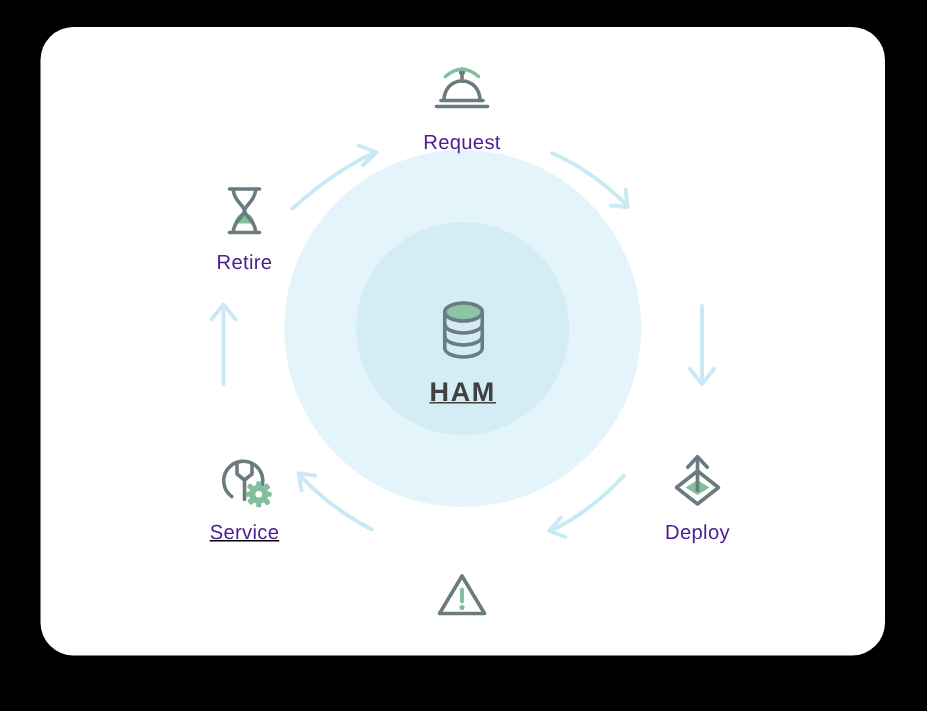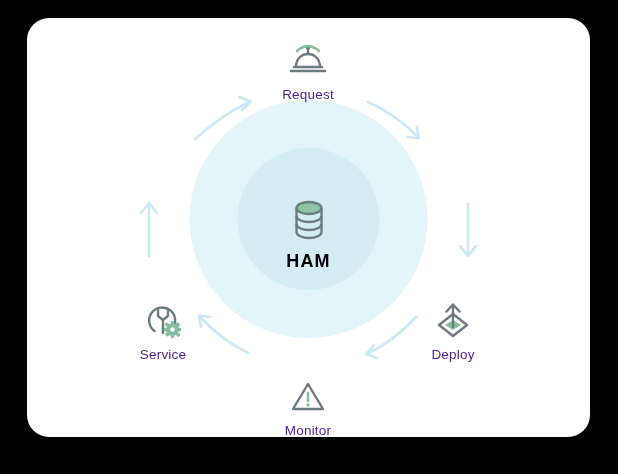--- a/index.html
+++ b/index.html
@@ -69,23 +69,24 @@
   #center-hub .hub-icon {
     height: 46px;
     display: flex;
     align-items: center;
     justify-content: center;
   }
   #center-hub .hub-label {
     margin-top: 8px;
     font-size: 18px;
     font-weight: 700;
-    color: #000000;
+    color: #404040;
     letter-spacing: 1.1px;
     line-height: 20px;
+    text-decoration: underline;
   }
 </style>
 </head>
 <body>
 
 <div id="stage">
   <div id="card">
 
     <svg id="diagram" viewBox="0 0 563 419">
 
@@ -147,44 +148,43 @@
           <path d="M 20 11 V 7" stroke="#6b7b7f" stroke-width="2.4" stroke-linecap="round"></path>
           <circle cx="20" cy="5" r="2.1" fill="#6b7b7f"></circle>
           <path d="M 9 8 Q 14 3.5 20 3" fill="none" stroke="#82bf9c" stroke-width="2.4" stroke-linecap="round"></path>
           <path d="M 31 8 Q 26 3.5 20 3" fill="none" stroke="#82bf9c" stroke-width="2.4" stroke-linecap="round"></path>
         </svg>
       </div>
       <div class="node-label">Request</div>
     </div>
 
 
-    <div class="node" style="left:426px; top:283px;">
+    <div class="node" style="left:438px; top:283px;">
       <div class="node-icon">
         <svg width="40" height="38" viewBox="0 0 40 38">
           <path d="M 20 12 L 34 23 L 20 34 L 6 23 Z" fill="none" stroke="#6b7b7f" stroke-width="2.4" stroke-linejoin="round"></path>
           <path d="M 20 18 L 28 23 L 20 28 L 12 23 Z" fill="#82bf9c"></path>
           <path d="M 20 25 V 3" stroke="#6b7b7f" stroke-width="2.4" stroke-linecap="round"></path>
           <path d="M 13.5 9.5 L 20 2.5 L 26.5 9.5" fill="none" stroke="#6b7b7f" stroke-width="2.4" stroke-linecap="round" stroke-linejoin="round"></path>
         </svg>
       </div>
       <div class="node-label">Deploy</div>
     </div>
 
     <div class="node" style="left:281px; top:359px;">
       <div class="node-icon">
         <svg width="40" height="36" viewBox="0 0 40 36">
           <path d="M 20 5 L 35 30 H 5 Z" fill="none" stroke="#6b7b7f" stroke-width="2.4" stroke-linejoin="round"></path>
           <path d="M 20 14 V 22" stroke="#82bf9c" stroke-width="2.6" stroke-linecap="round"></path>
           <circle cx="20" cy="26" r="1.7" fill="#82bf9c"></circle>
         </svg>
       </div>
-      <div class="node-label">Monitor</div>
-    </div>
-
-    <div class="node" style="left:136px; top:283px;">
+    </div>
+
+    <div class="node" style="left:136px; top:283px;text-decoration:underline;">
       <div class="node-icon">
         <svg width="40" height="38" viewBox="0 0 40 38">
           <path d="M 29 27 A 13 13 0 1 0 11.5 29" fill="none" stroke="#6b7b7f" stroke-width="2.4" stroke-linecap="round"></path>
           <path d="M 15 7 V 14 L 20 18 L 25 14 V 7" fill="none" stroke="#6b7b7f" stroke-width="2.4" stroke-linecap="round" stroke-linejoin="round"></path>
           <path d="M 20 18 V 31" stroke="#6b7b7f" stroke-width="2.4" stroke-linecap="round"></path>
           <g fill="#82bf9c">
             <circle cx="29.5" cy="27.5" r="6.4"></circle>
             <rect x="27.8" y="18.9" width="3.4" height="4" rx="1"></rect>
             <rect x="27.8" y="32.1" width="3.4" height="4" rx="1"></rect>
             <rect x="20.9" y="25.8" width="4" height="3.4" rx="1"></rect>
@@ -193,15 +193,27 @@
             <rect x="33.3" y="30.6" width="3.4" height="4" rx="1" transform="rotate(-45 35 32.6)"></rect>
             <rect x="22.3" y="30.6" width="4" height="3.4" rx="1" transform="rotate(45 24.3 32.3)"></rect>
             <rect x="32.9" y="20.8" width="4" height="3.4" rx="1" transform="rotate(45 34.9 22.5)"></rect>
           </g>
           <circle cx="29.5" cy="27.5" r="2.2" fill="#ffffff"></circle>
         </svg>
       </div>
       <div class="node-label">Service</div>
     </div>
 
+    <div class="node" style="left:136px; top:103px;">
+      <div class="node-icon">
+        <svg width="40" height="38" viewBox="0 0 40 38">
+          <path d="M 13 27 Q 14.5 21 20 19 Q 25.5 21 27 27 Z" fill="#82bf9c"></path>
+          <path d="M 10 4 H 30" stroke="#6b7b7f" stroke-width="2.4" stroke-linecap="round"></path>
+          <path d="M 10 33 H 30" stroke="#6b7b7f" stroke-width="2.4" stroke-linecap="round"></path>
+          <path d="M 12.5 4 C 12.5 12 20 15 20 18.5 C 20 22 12.5 25 12.5 33" fill="none" stroke="#6b7b7f" stroke-width="2.4" stroke-linejoin="round"></path>
+          <path d="M 27.5 4 C 27.5 12 20 15 20 18.5 C 20 22 27.5 25 27.5 33" fill="none" stroke="#6b7b7f" stroke-width="2.4" stroke-linejoin="round"></path>
+        </svg>
+      </div>
+      <div class="node-label">Retire</div>
+    </div>
 
   </div>
 </div>
 
 </body></html>

